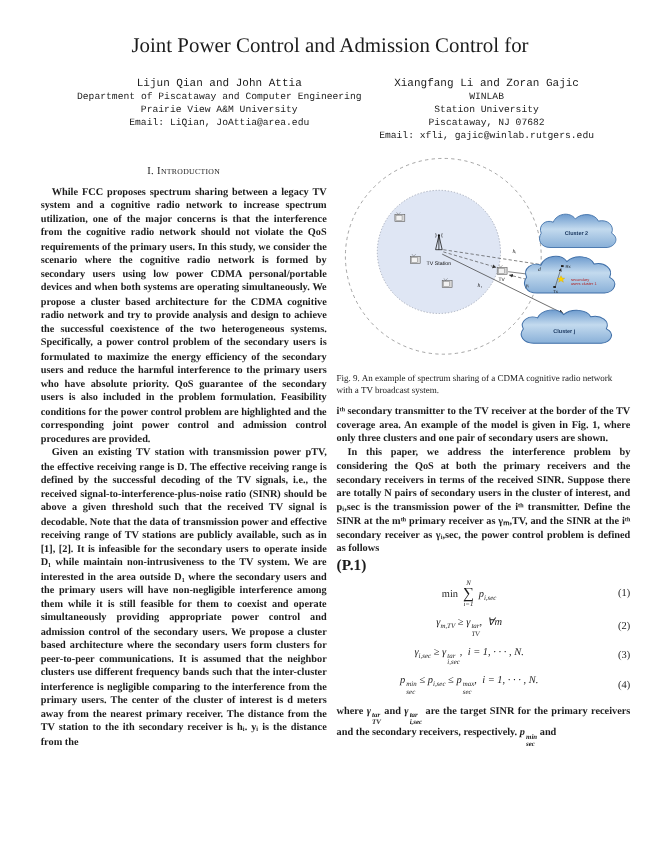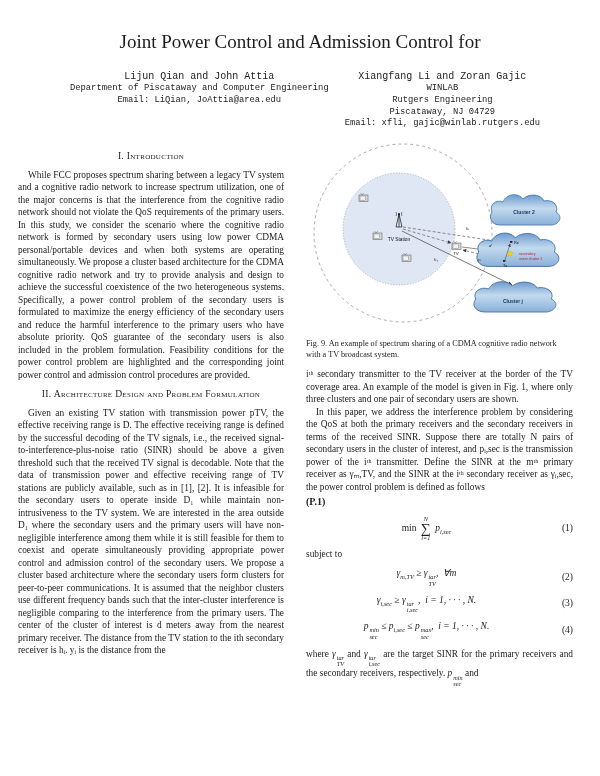--- a/index.html
+++ b/index.html
@@ -2,32 +2,32 @@
 <html><head>
 <meta charset="utf-8">
 <style>
   html,body{margin:0;padding:0;background:#ffffff;}
   body{width:600px;height:776px;overflow:hidden;font-family:"Liberation Serif",serif;color:#1c1c1c;}
   .page{position:relative;width:600px;height:776px;background:#fff;}
   .title{margin-top:30px;text-align:center;font-size:19px;line-height:24px;font-weight:400;}
   .authors{display:flex;justify-content:space-between;margin:16px 60px 0 70px;}
   .author-block{text-align:center;font-size:8.8px;line-height:11.8px;font-family:Liberation Mono, monospace;}
   .author-block .names{font-size:10px;line-height:13px;}
-  .columns{display:flex;margin:13px 27px 0 18px;gap:22px;}
+  .columns{display:flex;margin:13px 27px 0 37px;gap:9px;}
   .col{width:267px;font-size:9.35px;line-height:12.5px;text-align:justify;}
   .sec-head{text-align:center;font-variant:small-caps;letter-spacing:0.3px;font-size:9.6px;margin:7px 0 6px 0;}
-  .para{text-indent:10px;margin:0;}
+  .para{text-indent:10px;margin:0;font-weight:bold;}
   .para.noindent{text-indent:0;}
   .var{font-style:italic;}
   
   .fig{margin:0 0 4px 0;}
   .fig svg{display:block;}
   .caption{font-size:8.2px;line-height:10.5px;text-align:left;margin:2px 0 8px 0;}
   
-  .p1label{font-weight:bold;font-size:10px;margin:3px 0 0 0;}
+  .p1label{font-weight:bold;font-size:14px;margin:3px 0 0 0;}
   .eqrow{display:flex;align-items:center;margin:7px 0;}
   .eqbody{flex:1;text-align:center;font-size:9.5px;}
   .eqnum{width:26px;text-align:right;font-size:9.5px;}
   .subjto{margin:6px 0 0 0;text-indent:0;}
   .sumwrap{display:inline-flex;flex-direction:column;align-items:center;vertical-align:middle;line-height:1;margin:0 2px;}
   .sumtop,.sumbot{font-size:6.2px;font-style:italic;line-height:6px;}
   .sumsig{font-size:14px;line-height:13px;}
   sub.m{font-size:6.3px;font-style:italic;}
   .ss{display:inline-flex;flex-direction:column;align-items:flex-start;vertical-align:-0.5em;font-size:6.3px;line-height:6.2px;margin-left:1px;font-style:italic;}
   .wherep{margin-top:8px;}
@@ -38,37 +38,37 @@
 <div class="page">
 
   <div class="title">
     <div>Joint Power Control and Admission Control for</div>
   </div>
 
   <div class="authors">
     <div class="author-block">
       <div class="names">Lijun Qian and John Attia</div>
       <div>Department of Piscataway and Computer Engineering</div>
+      <div>Prairie View A&amp;M University</div>
       <div>Email: LiQian, JoAttia@area.edu</div>
     </div>
     <div class="author-block">
       <div class="names">Xiangfang Li and Zoran Gajic</div>
       <div>WINLAB</div>
-      <div>Rutgers Engineering</div>
-      <div>Piscataway, NJ 04729</div>
+      <div>Station University</div>
+      <div>Piscataway, NJ 07682</div>
       <div>Email: xfli, gajic@winlab.rutgers.edu</div>
     </div>
   </div>
 
   <div class="columns">
 
     <div class="col">
       <div class="sec-head">I. Introduction</div>
       <p class="para">While FCC proposes spectrum sharing between a legacy TV system and a cognitive radio network to increase spectrum utilization, one of the major concerns is that the interference from the cognitive radio network should not violate the QoS requirements of the primary users. In this study, we consider the scenario where the cognitive radio network is formed by secondary users using low power CDMA personal/portable devices and when both systems are operating simultaneously. We propose a cluster based architecture for the CDMA cognitive radio network and try to provide analysis and design to achieve the successful coexistence of the two heterogeneous systems. Specifically, a power control problem of the secondary users is formulated to maximize the energy efficiency of the secondary users and reduce the harmful interference to the primary users who have absolute priority. QoS guarantee of the secondary users is also included in the problem formulation. Feasibility conditions for the power control problem are highlighted and the corresponding joint power control and admission control procedures are provided.</p>
-      <div class="sec-head">II. Architecture Design and Problem Formulation</div>
       <p class="para">Given an existing TV station with transmission power pTV, the effective receiving range is D. The effective receiving range is defined by the successful decoding of the TV signals, i.e., the received signal-to-interference-plus-noise ratio (SINR) should be above a given threshold such that the received TV signal is decodable. Note that the data of transmission power and effective receiving range of TV stations are publicly available, such as in [1], [2]. It is infeasible for the secondary users to operate inside D₁ while maintain non-intrusiveness to the TV system. We are interested in the area outside D₁ where the secondary users and the primary users will have non-negligible interference among them while it is still feasible for them to coexist and operate simultaneously providing appropriate power control and admission control of the secondary users. We propose a cluster based architecture where the secondary users form clusters for peer-to-peer communications. It is assumed that the neighbor clusters use different frequency bands such that the inter-cluster interference is negligible comparing to the interference from the primary users. The center of the cluster of interest is d meters away from the nearest primary receiver. The distance from the TV station to the ith secondary receiver is hᵢ. yᵢ is the distance from the</p>
     </div>
 
     <div class="col">
 
       <div class="fig">
         <svg width="267" height="192" viewBox="0 0 267 192">
           <defs>
             <linearGradient id="cloudGrad" x1="0" y1="0" x2="0" y2="1">
               <stop offset="0%" stop-color="#6d9bce"></stop>
@@ -163,21 +163,20 @@
           <span class="sumwrap">
             <span class="sumtop">N</span>
             <span class="sumsig">∑</span>
             <span class="sumbot">i=1</span>
           </span>
           <span class="var">p</span><sub class="m">i,sec</sub>
         </div>
         <div class="eqnum">(1)</div>
       </div>
 
-      <p class="para subjto">subject to</p>
 
       <div class="eqrow">
         <div class="eqbody">
           <span class="var">γ</span><sub class="m">m,TV</sub>
           <span>≥</span>
           <span class="var">γ</span><span class="ss">
               <span>tar</span>
               <span>TV</span>
             </span><span class="var">, ∀m</span>
         </div>

